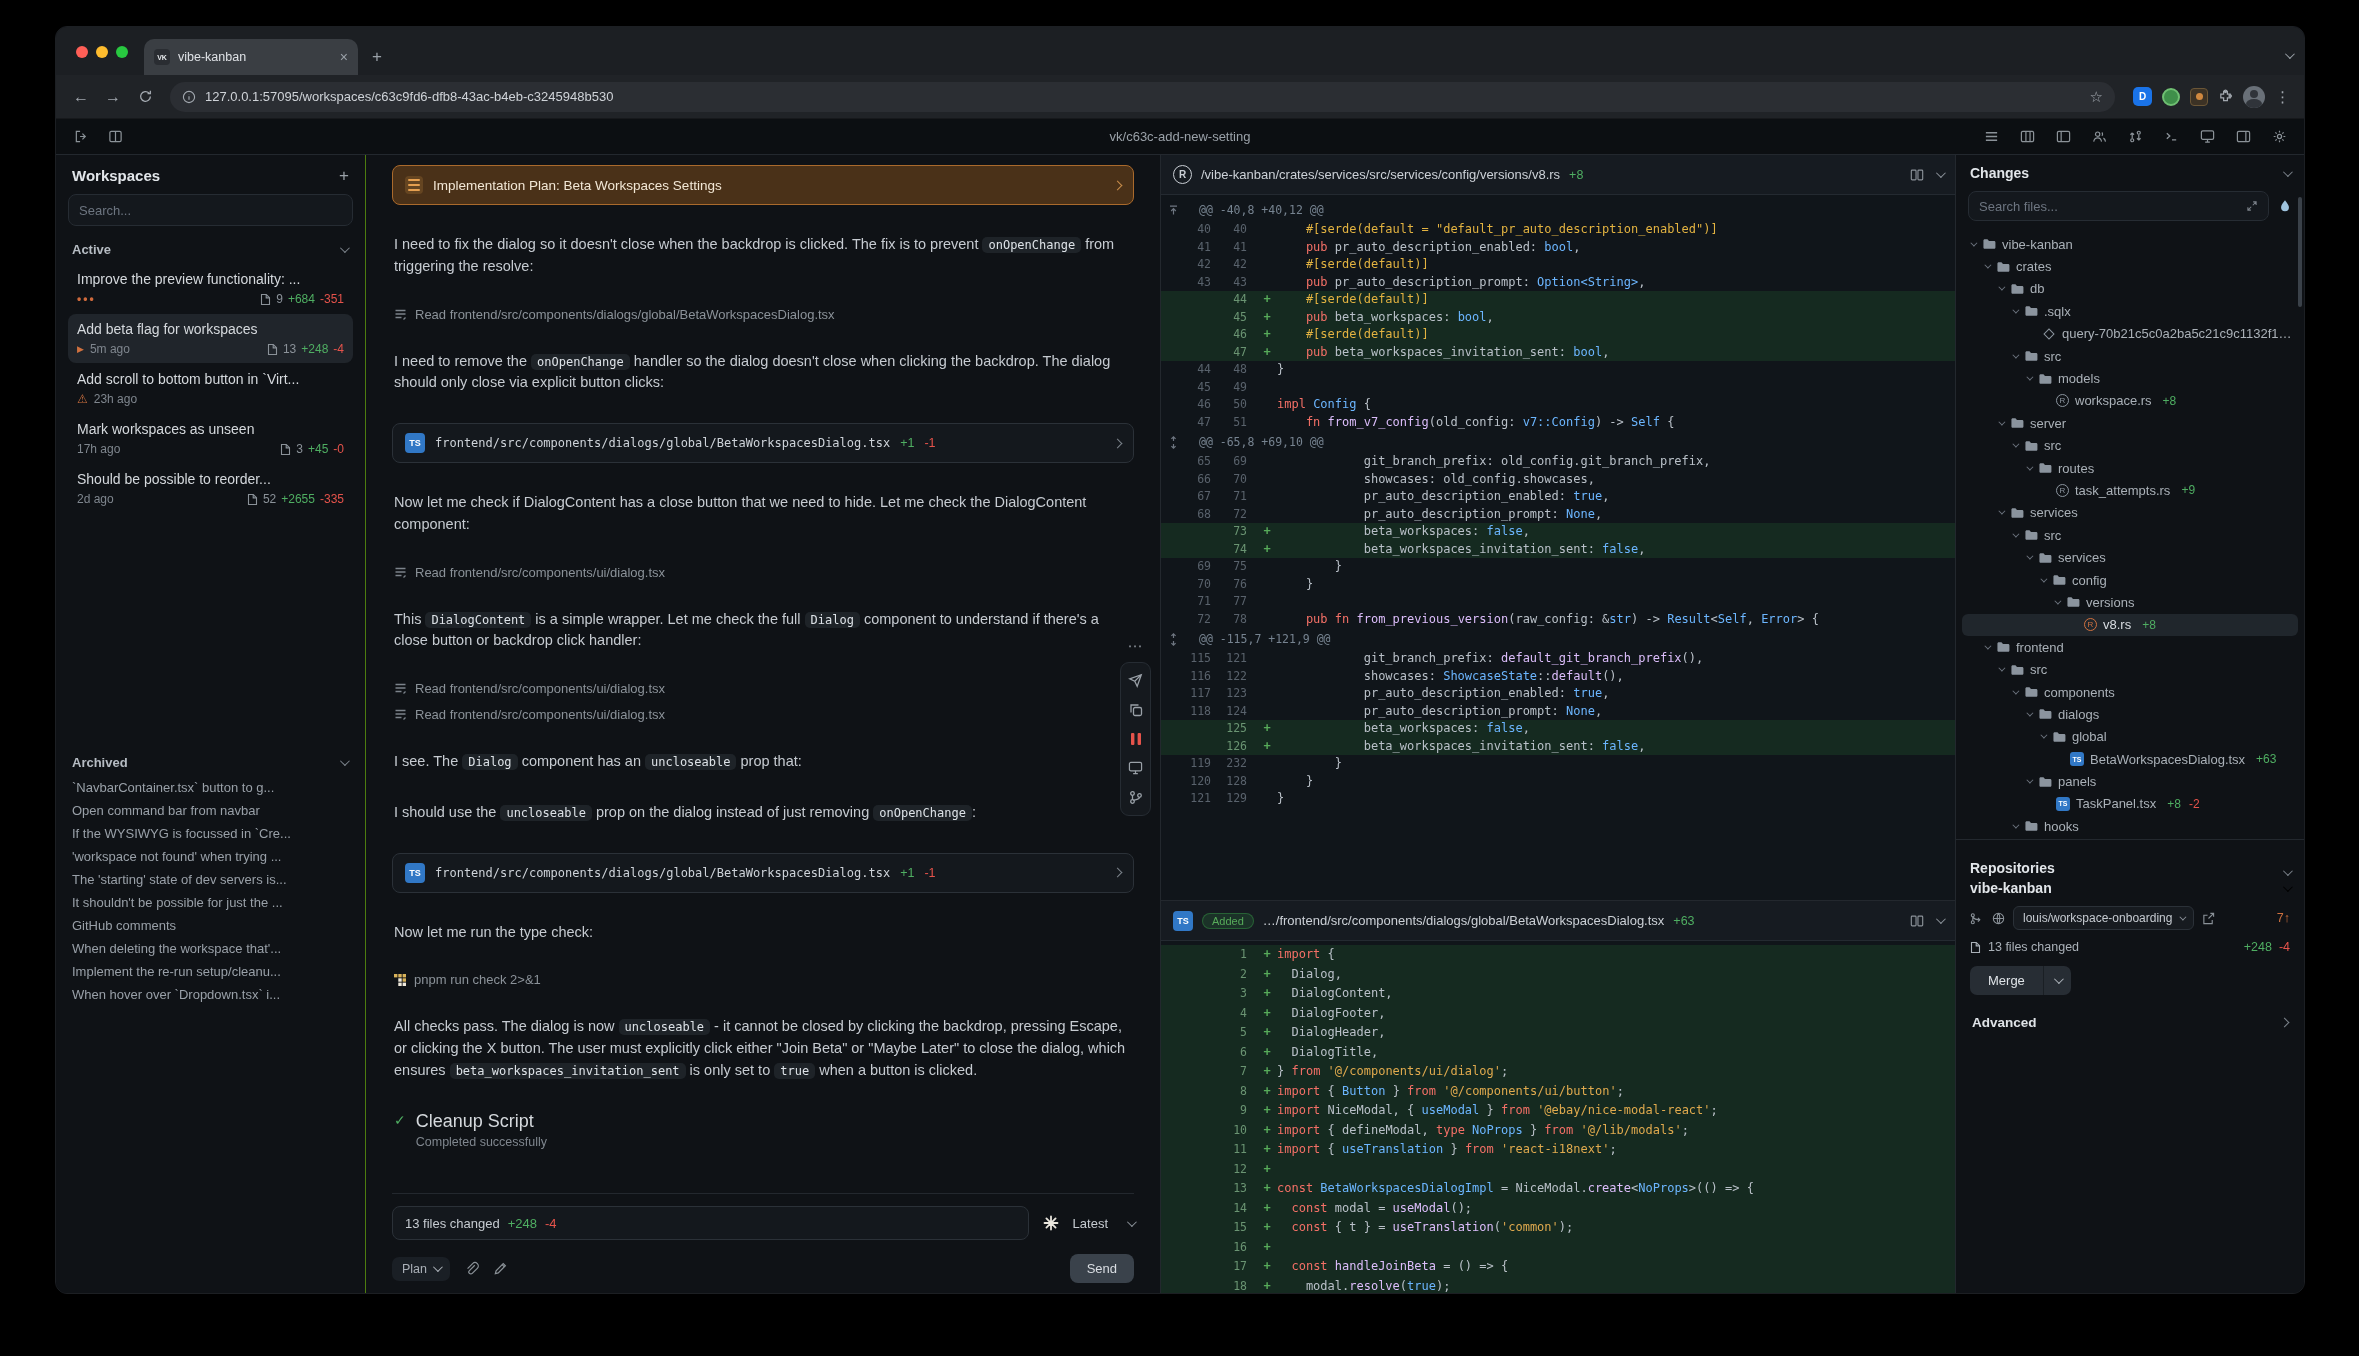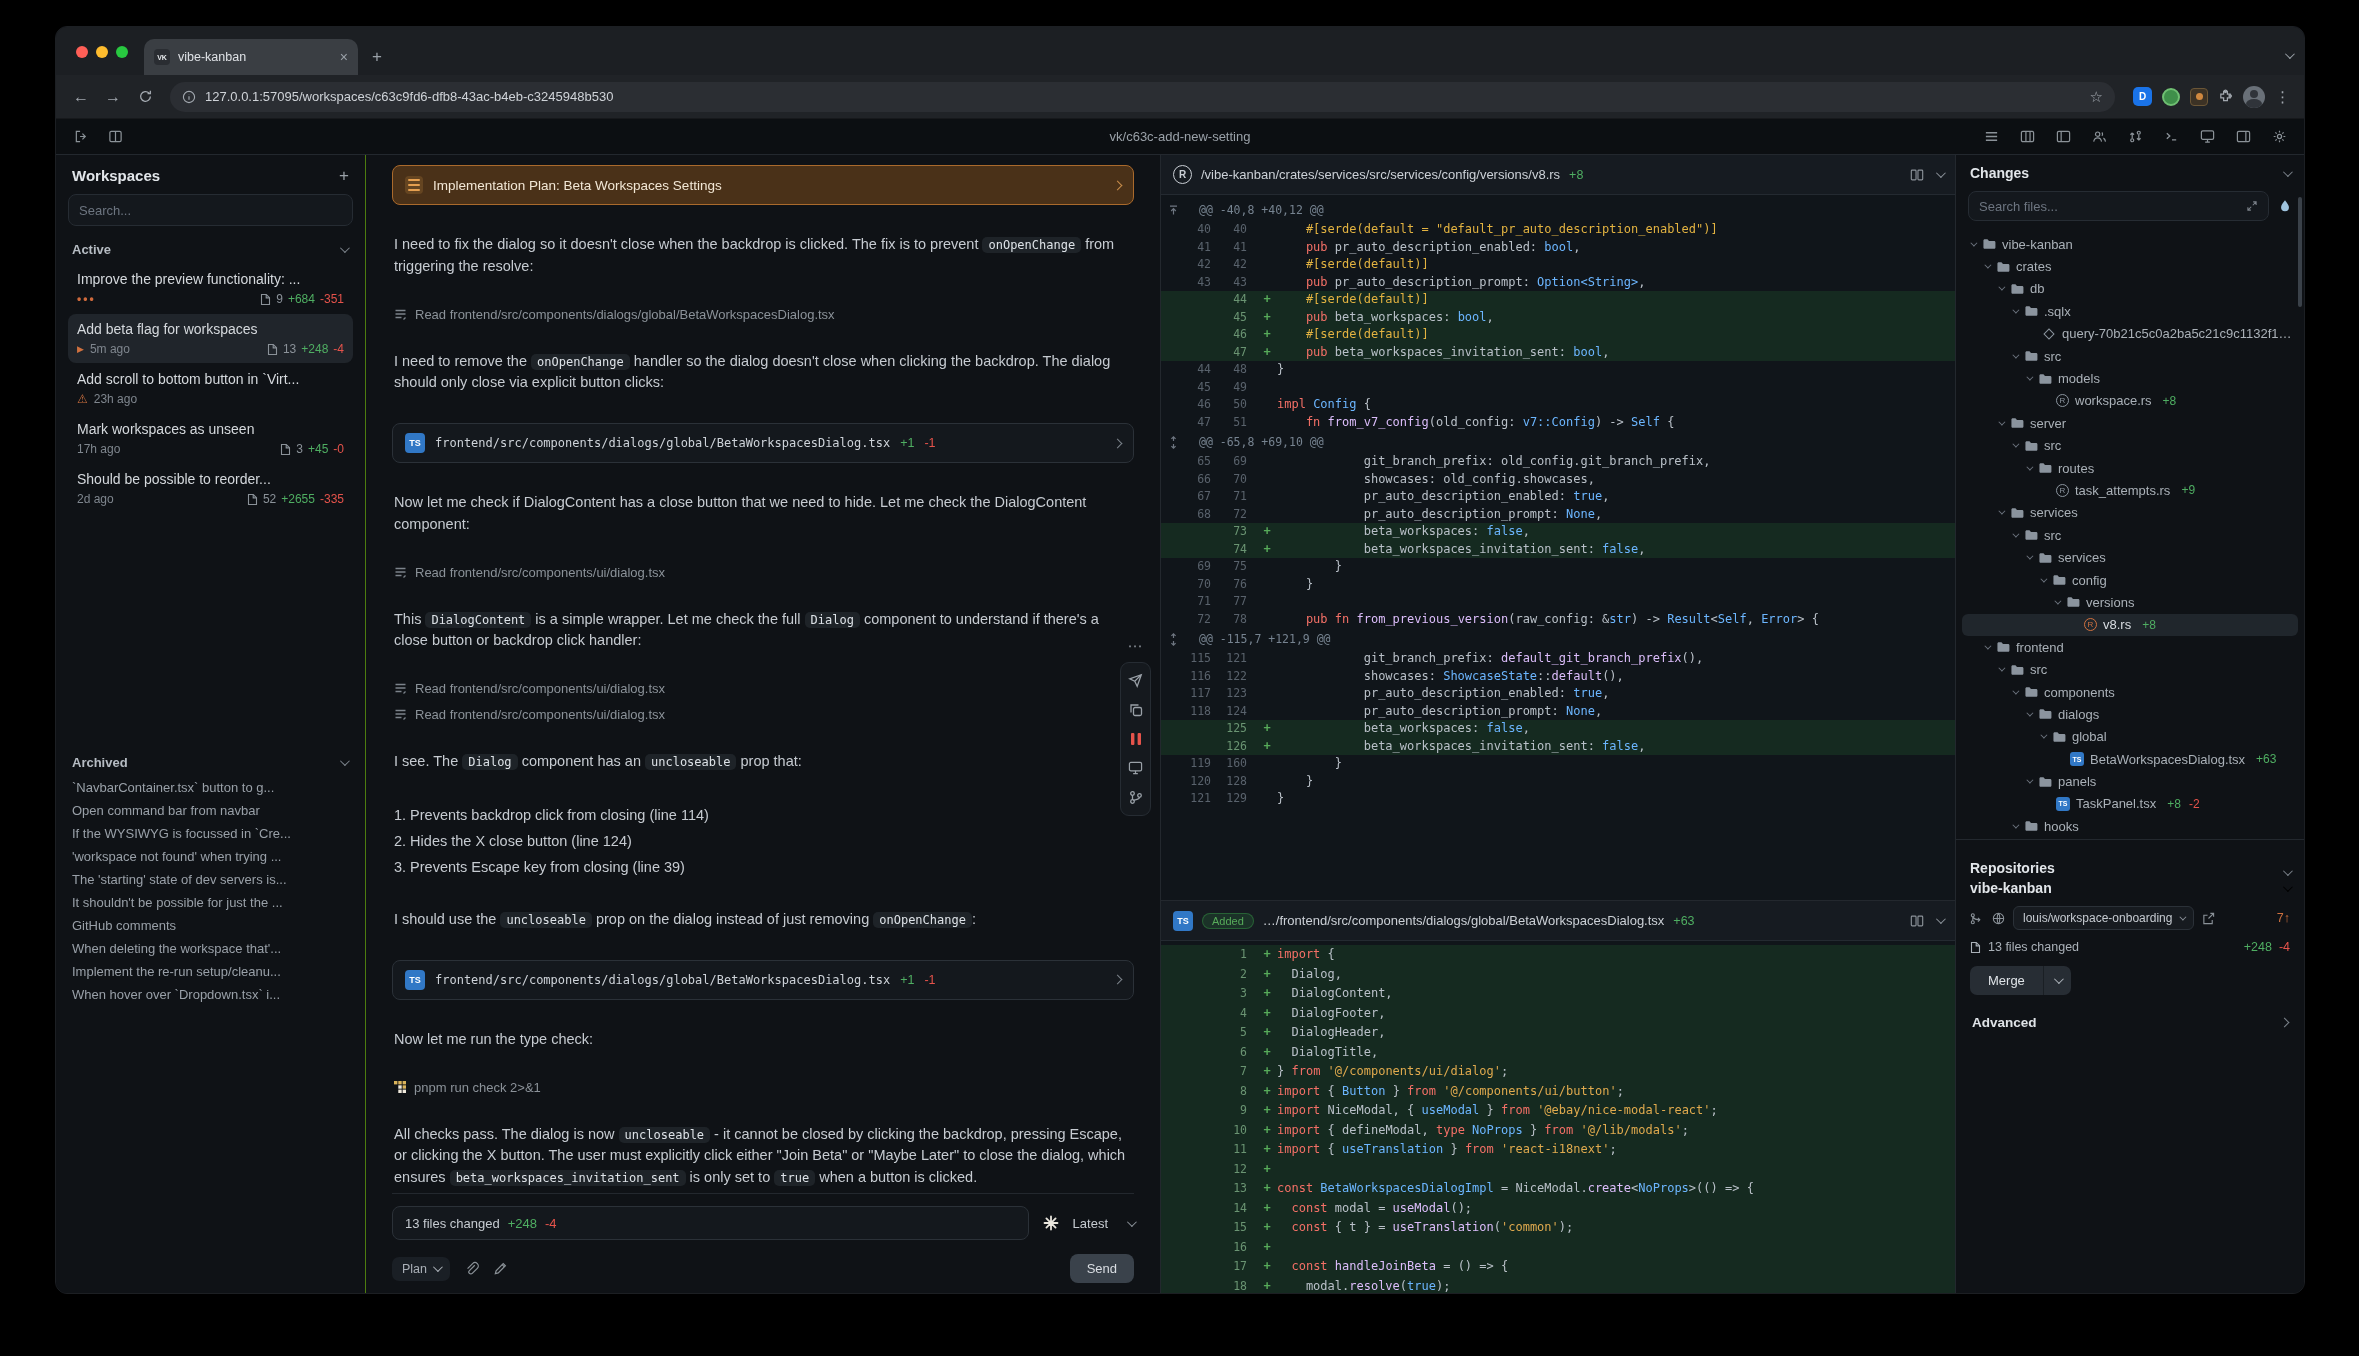--- a/index.html
+++ b/index.html
@@ -451,25 +451,20 @@
               <span>Read frontend/src/components/ui/dialog.tsx</span>
             </div>
             <div class="tool-row">
               <svg width="13" height="13" viewBox="0 0 13 13" fill="none" stroke="#7c838b" stroke-width="1.3">
                 <path d="M1.5 2.5h10M1.5 6h10M1.5 9.5h6"></path>
                 <path d="M9.5 11.5l2-2"></path>
               </svg>
               <span>Read frontend/src/components/ui/dialog.tsx</span>
             </div>
             <div class="msg">I see. The <code>Dialog</code> component has an <code>uncloseable</code> prop that:</div>
-            <div class="mlist">
-              <div>1. Prevents backdrop click from closing (line 114)</div>
-              <div>2. Hides the X close button (line 124)</div>
-              <div>3. Prevents Escape key from closing (line 39)</div>
-            </div>
             <div class="msg">I should use the <code>uncloseable</code> prop on the dialog instead of just removing <code>onOpenChange</code>:</div>
             <div class="fcard">
        <span class="ts-badge">TS</span>
        <span class="fpath">frontend/src/components/dialogs/global/BetaWorkspacesDialog.tsx</span>
        <span class="fstat add">+1</span>
        <span class="fstat del">-1</span>
        <span class="cv cvr"></span>
      </div>
             <div class="msg">Now let me run the type check:</div>
             <div class="tool-row">
@@ -801,21 +796,21 @@
             <div class="drow addl">
            <span class="dexp"></span>
               <span class="dno"></span>
               <span class="dno">126</span>
            <span class="dsign">+</span>
               <span class="dcode"><span class="tk-pl">            beta_workspaces_invitation_sent: </span><span class="tk-c">false</span><span class="tk-pl">,</span></span>
          </div>
             <div class="drow">
            <span class="dexp"></span>
               <span class="dno">119</span>
-              <span class="dno">160</span>
+              <span class="dno">232</span>
            <span class="dsign"></span>
               <span class="dcode"><span class="tk-pl">        }</span></span>
          </div>
             <div class="drow">
            <span class="dexp"></span>
               <span class="dno">120</span>
               <span class="dno">128</span>
            <span class="dsign"></span>
               <span class="dcode"><span class="tk-pl">    }</span></span>
          </div>

